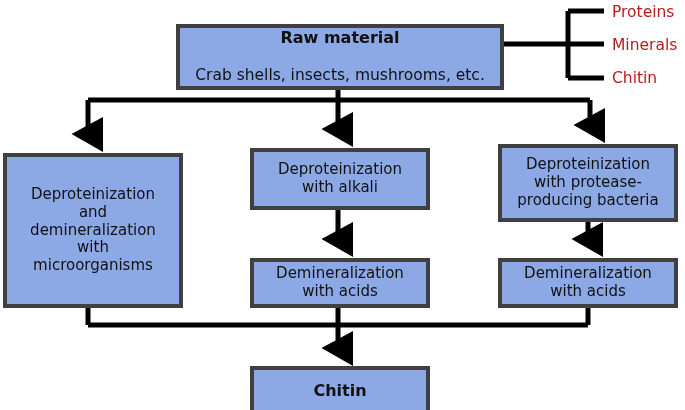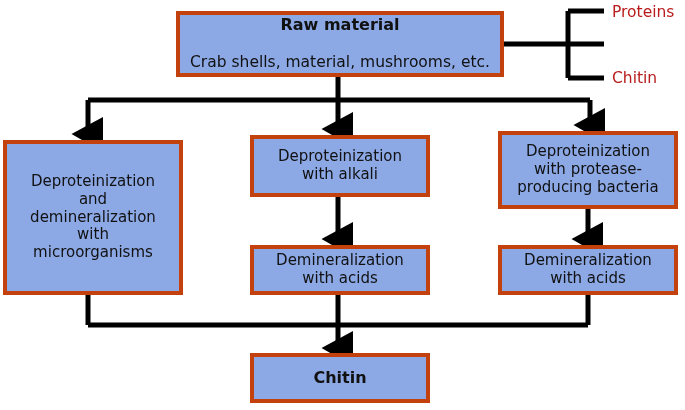--- a/index.html
+++ b/index.html
@@ -18,28 +18,29 @@
   svg#wires {
     position: absolute;
     left: 0; top: 0;
     width: 685px;
     height: 410px;
   }
   .node {
     position: absolute;
     box-sizing: border-box;
     background: #8ca9e6;
-    border: 4px solid #c2410c;
+    border: 4px solid #404040;
     display: flex;
     align-items: center;
     justify-content: center;
     text-align: center;
     color: #111111;
     line-height: 1.18;
     z-index: 3;
+    margin-top: 13px;
   }
   .node .txt {
     display: block;
     padding: 0 4px;
     white-space: pre-line;
   }
   .node.bold .txt { font-weight: bold; }
 
   
   #node-raw {
@@ -128,21 +129,21 @@
       <path d="M568,11 L568,78"></path>
       <path d="M568,11 L604,11"></path>
       <path d="M568,44 L604,44"></path>
       <path d="M568,78 L604,78"></path>
     </g>
   </svg>
 
   <div class="node" id="node-raw">
     <span class="txt">
       <span class="title">Raw material</span>
-      <span class="sub">Crab shells, material, mushrooms, etc.</span>
+      <span class="sub">Crab shells, insects, mushrooms, etc.</span>
     </span>
   </div>
 
   <div class="node" id="node-left">
     <span class="txt">Deproteinization
 and
 demineralization
 with
 microorganisms</span>
   </div>
@@ -164,15 +165,16 @@
   <div class="node" id="node-right-bot">
     <span class="txt">Demineralization
 with acids</span>
   </div>
 
   <div class="node bold" id="node-chitin">
     <span class="txt">Chitin</span>
   </div>
 
   <div class="side-label" id="label-proteins">Proteins</div>
+  <div class="side-label" id="label-minerals">Minerals</div>
   <div class="side-label" id="label-chitin">Chitin</div>
 
 </div>
 
 </body></html>

